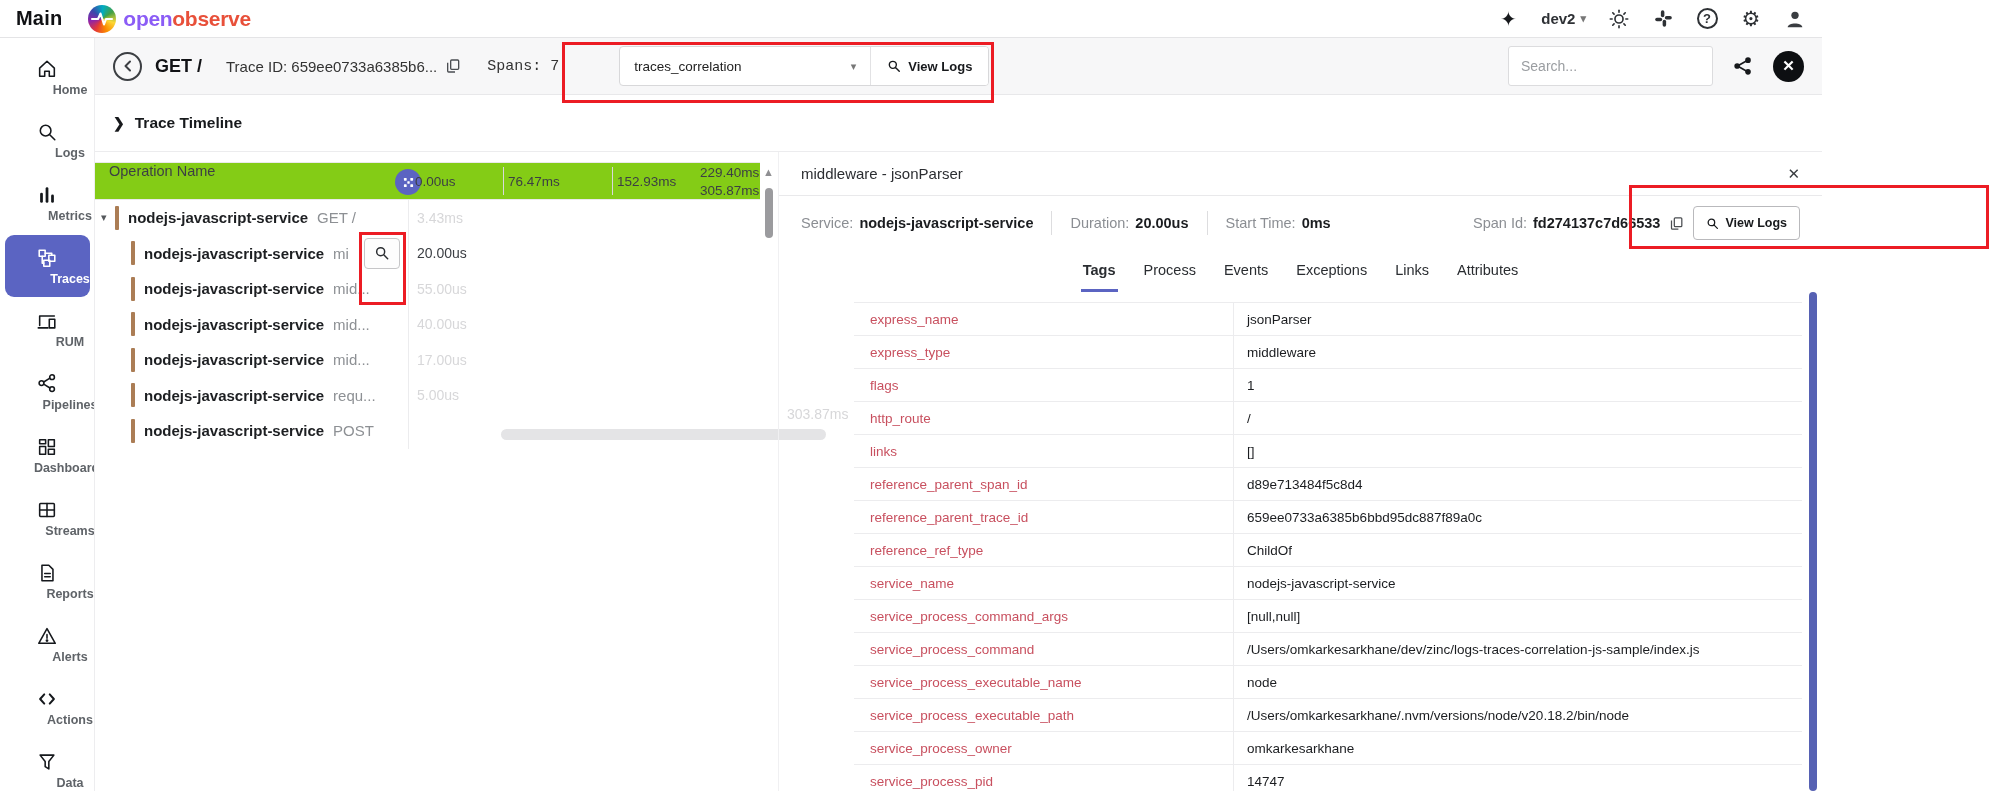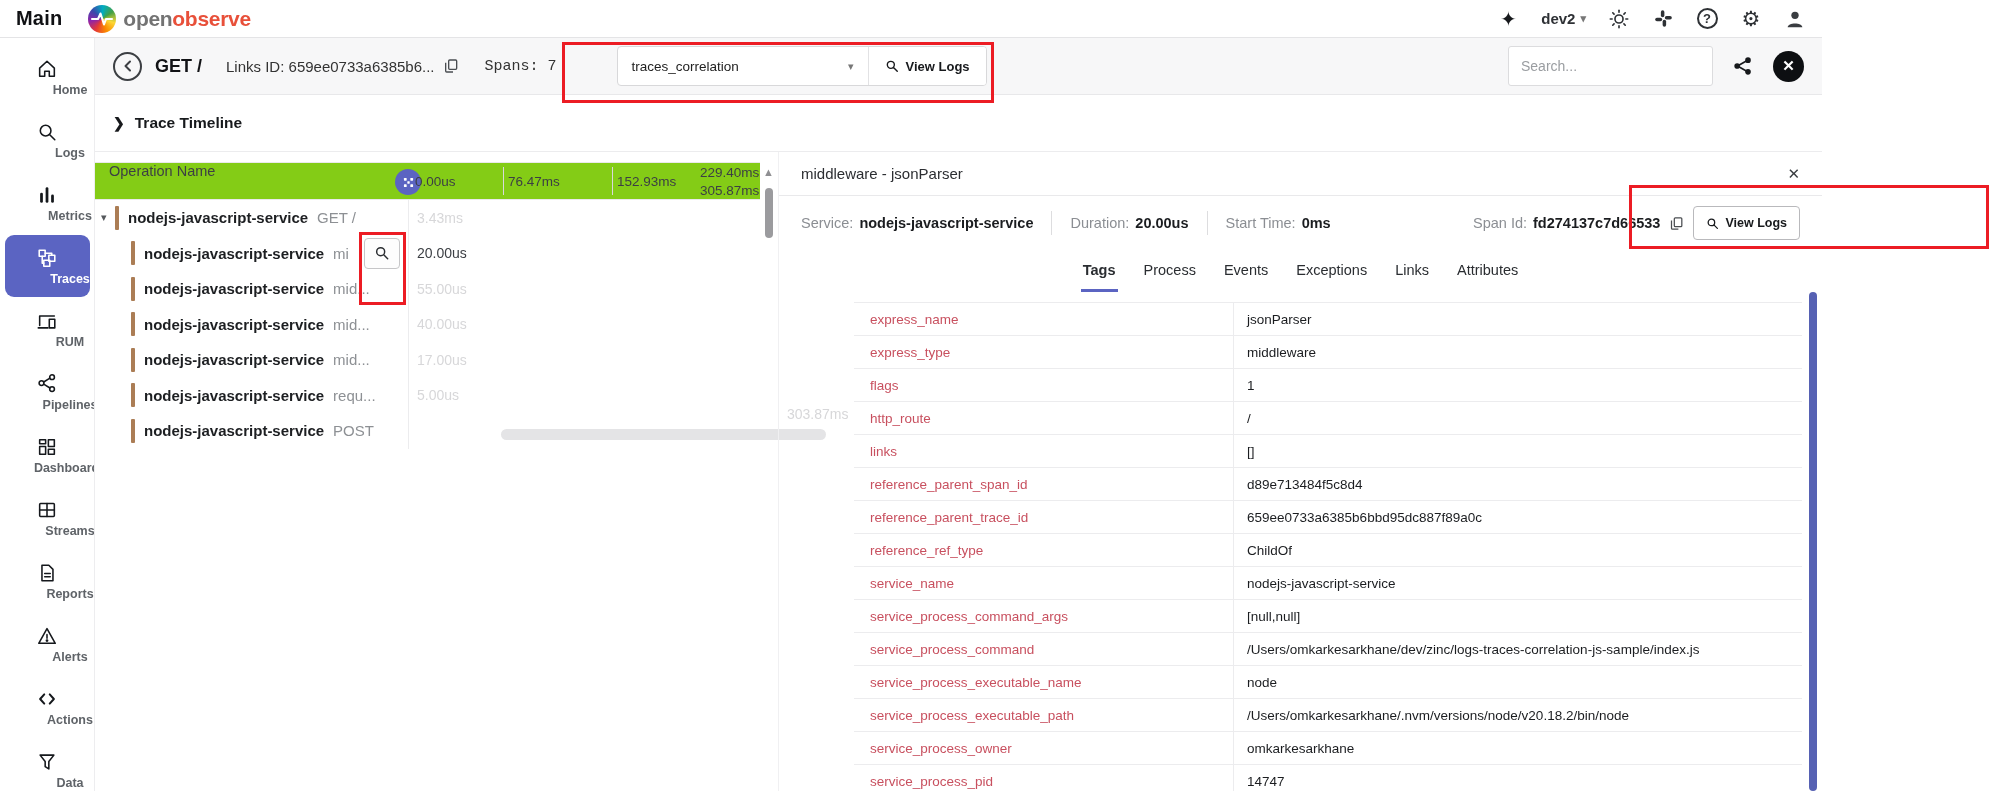--- a/index.html
+++ b/index.html
@@ -8,21 +8,21 @@
   .page { position:relative; width:1822px; height:791px; }
 
   
   .topbar { height:38px; background:#fff; border-bottom:1px solid #e4e4e6;
     display:flex; align-items:center; padding:0 16px; position:relative; z-index:5;}
   .win-label { font-size:20px; font-weight:700; color:#101114; margin-right:26px; letter-spacing:.2px;}
   .brand { display:flex; align-items:center; gap:7px; }
   .logo-circle { width:28px; height:28px; border-radius:50%;
     background:conic-gradient(from 210deg,#e53935,#8e24aa,#3949ab,#00acc1,#43a047,#fdd835,#fb8c00,#e53935);
     display:flex; align-items:center; justify-content:center; }
-  .brand-open { font-size:21px; font-weight:700; color:#737373; letter-spacing:-.3px;}
+  .brand-open { font-size:21px; font-weight:700; color:#8b5cf6; letter-spacing:-.3px;}
   .brand-observe { font-size:21px; font-weight:700; color:#e8503a; letter-spacing:-.3px;}
   .topbar-right { margin-left:auto; display:flex; align-items:center; gap:22px; }
   .org-select { display:flex; align-items:center; gap:5px; font-size:15px; font-weight:700; color:#2e3135; cursor:pointer;}
   .caret { font-size:11px; color:#777; }
   .tb-ic { width:22px; height:22px; display:flex; align-items:center; justify-content:center; color:#2e3135; cursor:pointer;}
   .help-circle { width:21px; height:21px; border:2px solid #2e3135; border-radius:50%;
     display:flex; align-items:center; justify-content:center; font-size:13px; font-weight:700; color:#2e3135;}
   .gear-glyph { font-size:21px; line-height:1; color:#2e3135;}
   .sparkle { font-size:20px; color:#17191c; }
 
@@ -326,21 +326,21 @@
     <div class="main">
 
       <div class="toolbar">
         <div class="back-btn">
           <svg width="12" height="12" viewBox="0 0 12 12">
               <polyline points="8,1.5 3.5,6 8,10.5" fill="none" stroke="#3c3f43" stroke-width="2" stroke-linecap="round" stroke-linejoin="round"></polyline>
             </svg>
         </div>
         <span class="method">GET /</span>
         <span class="trace-id">
-          <span>Links ID: 659ee0733a6385b6...</span>
+          <span>Trace ID: 659ee0733a6385b6...</span>
           <span class="copy-ic">
             <svg width="16" height="16" viewBox="0 0 24 24" fill="none" stroke="#4a4d51" stroke-width="2">
                 <rect x="8.5" y="3" width="12" height="14" rx="1.5"></rect>
                 <path d="M4 7 V19.5 A1.5 1.5 0 0 0 5.5 21 H15"></path>
               </svg>
           </span>
         </span>
         <span class="spans">Spans: 7</span>
         <div class="stream-group">
           <div class="stream-select">

